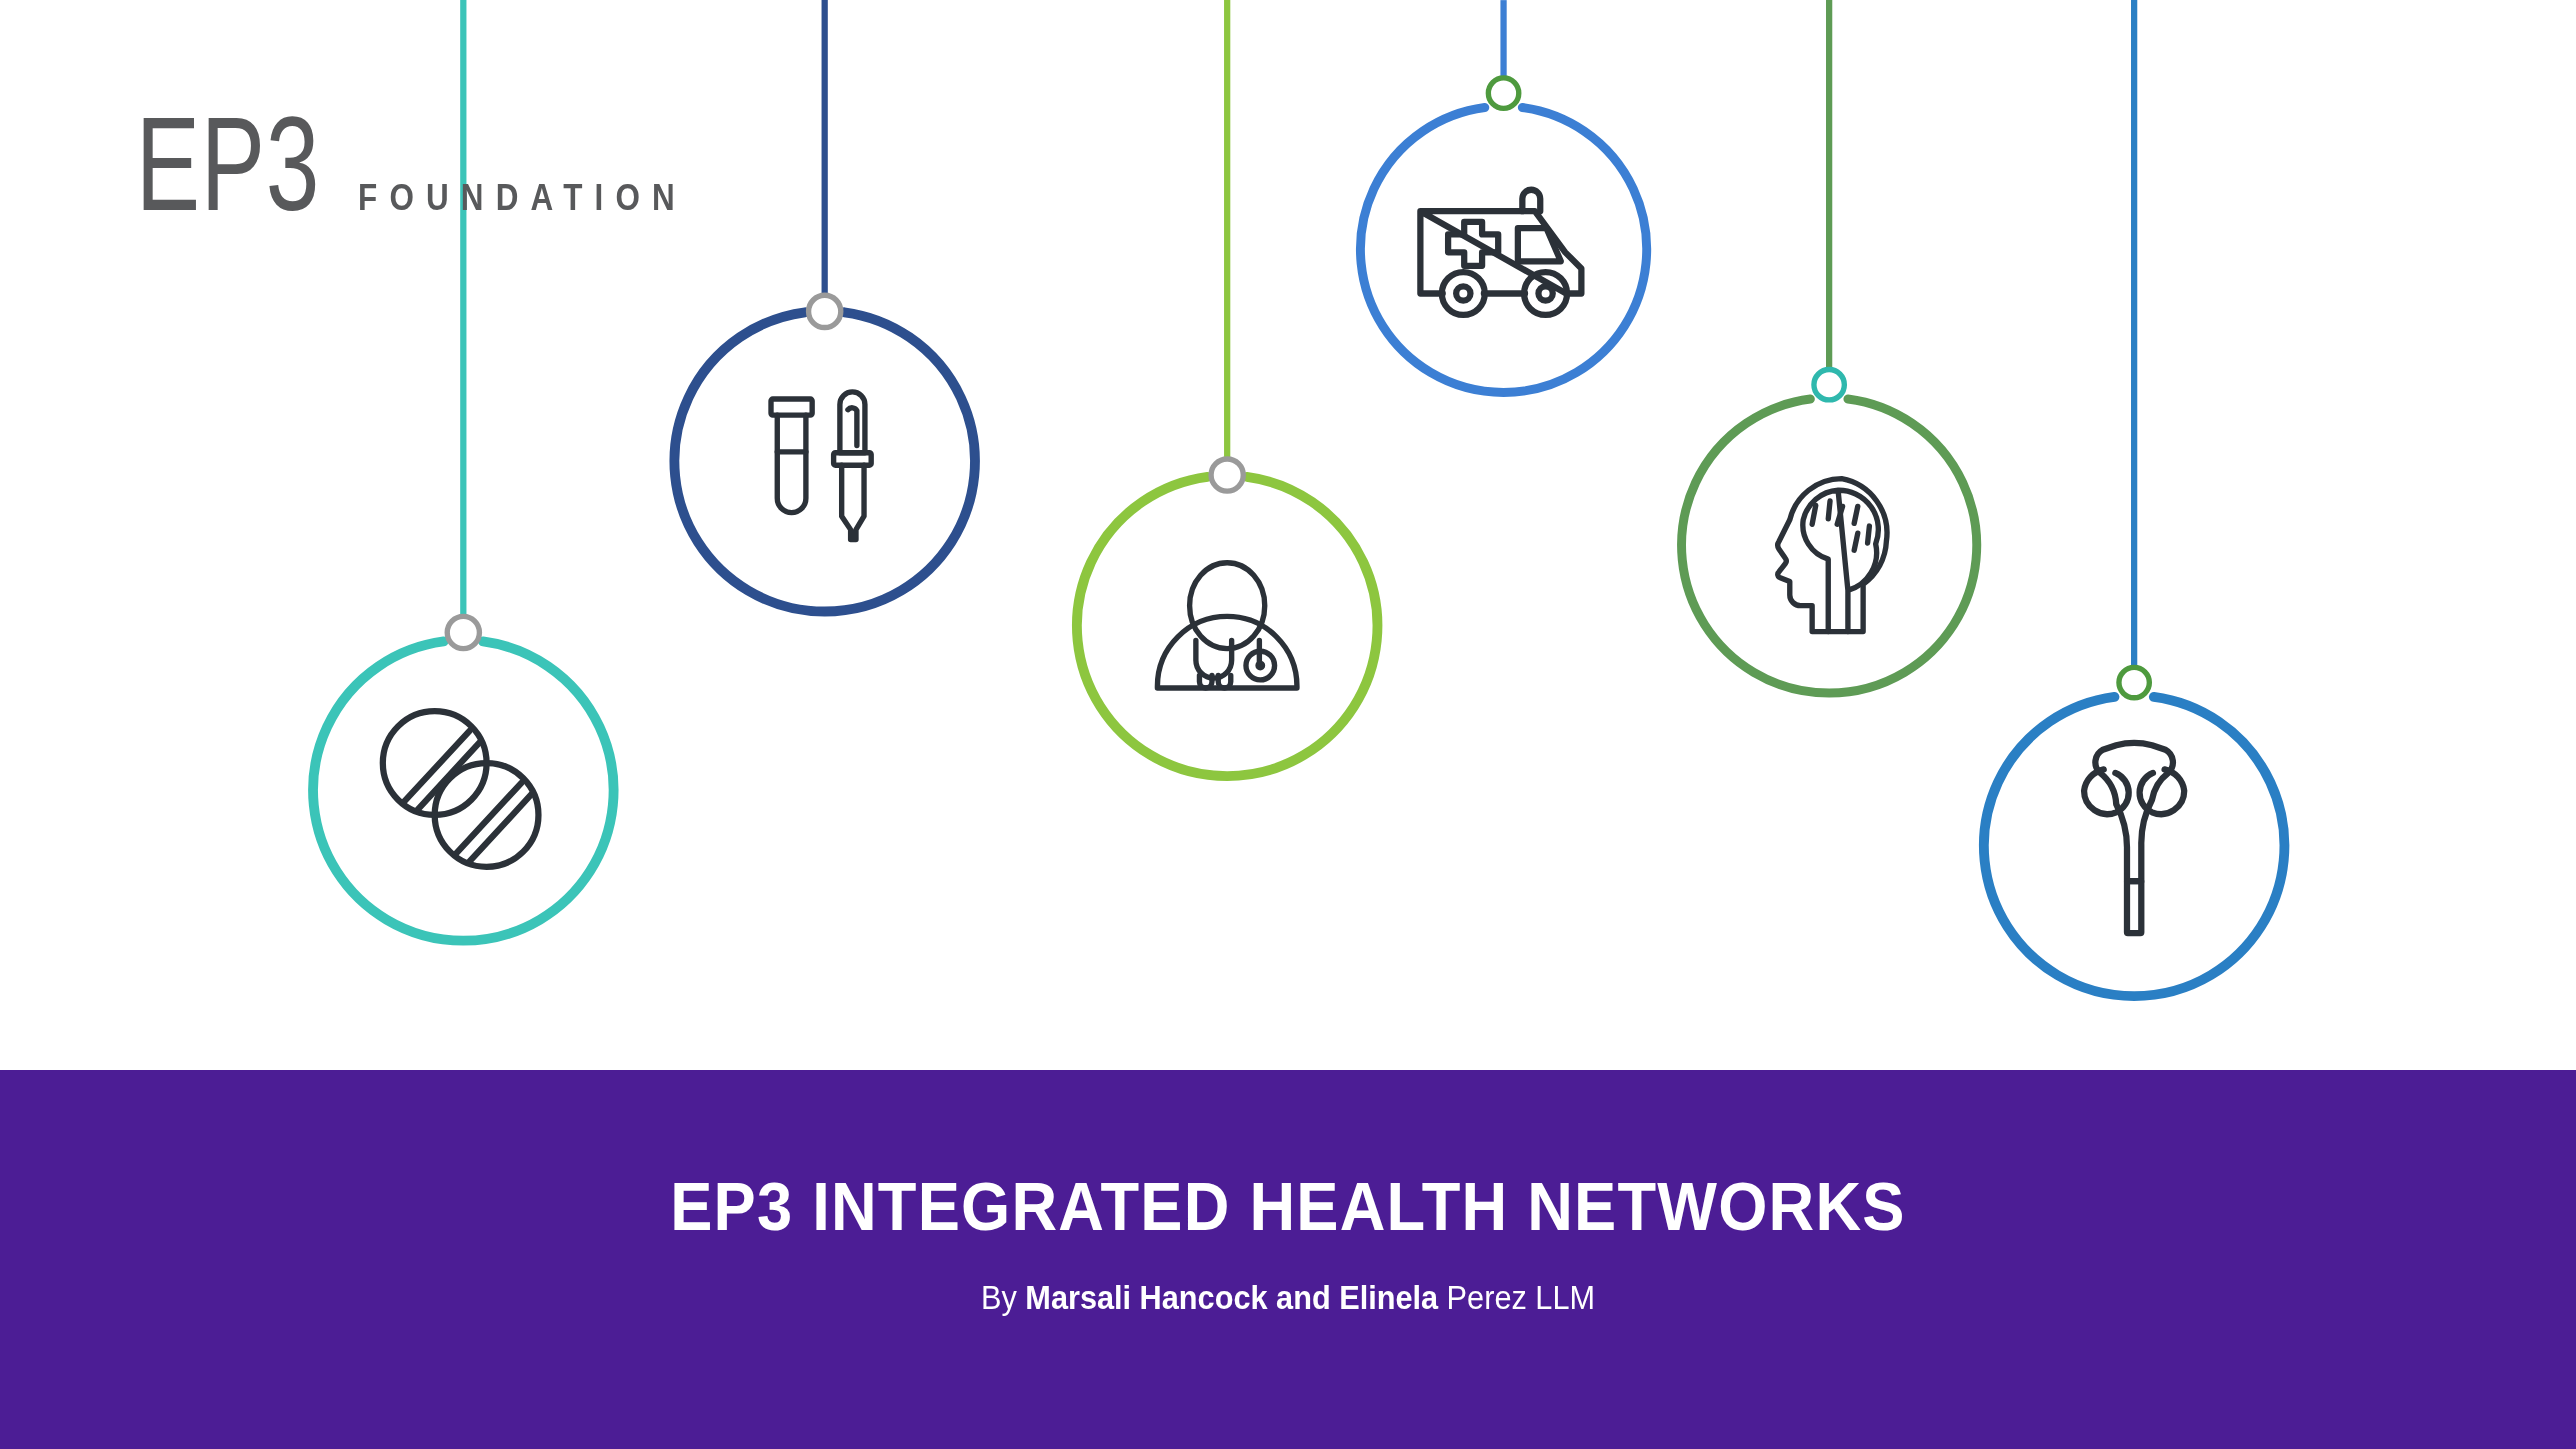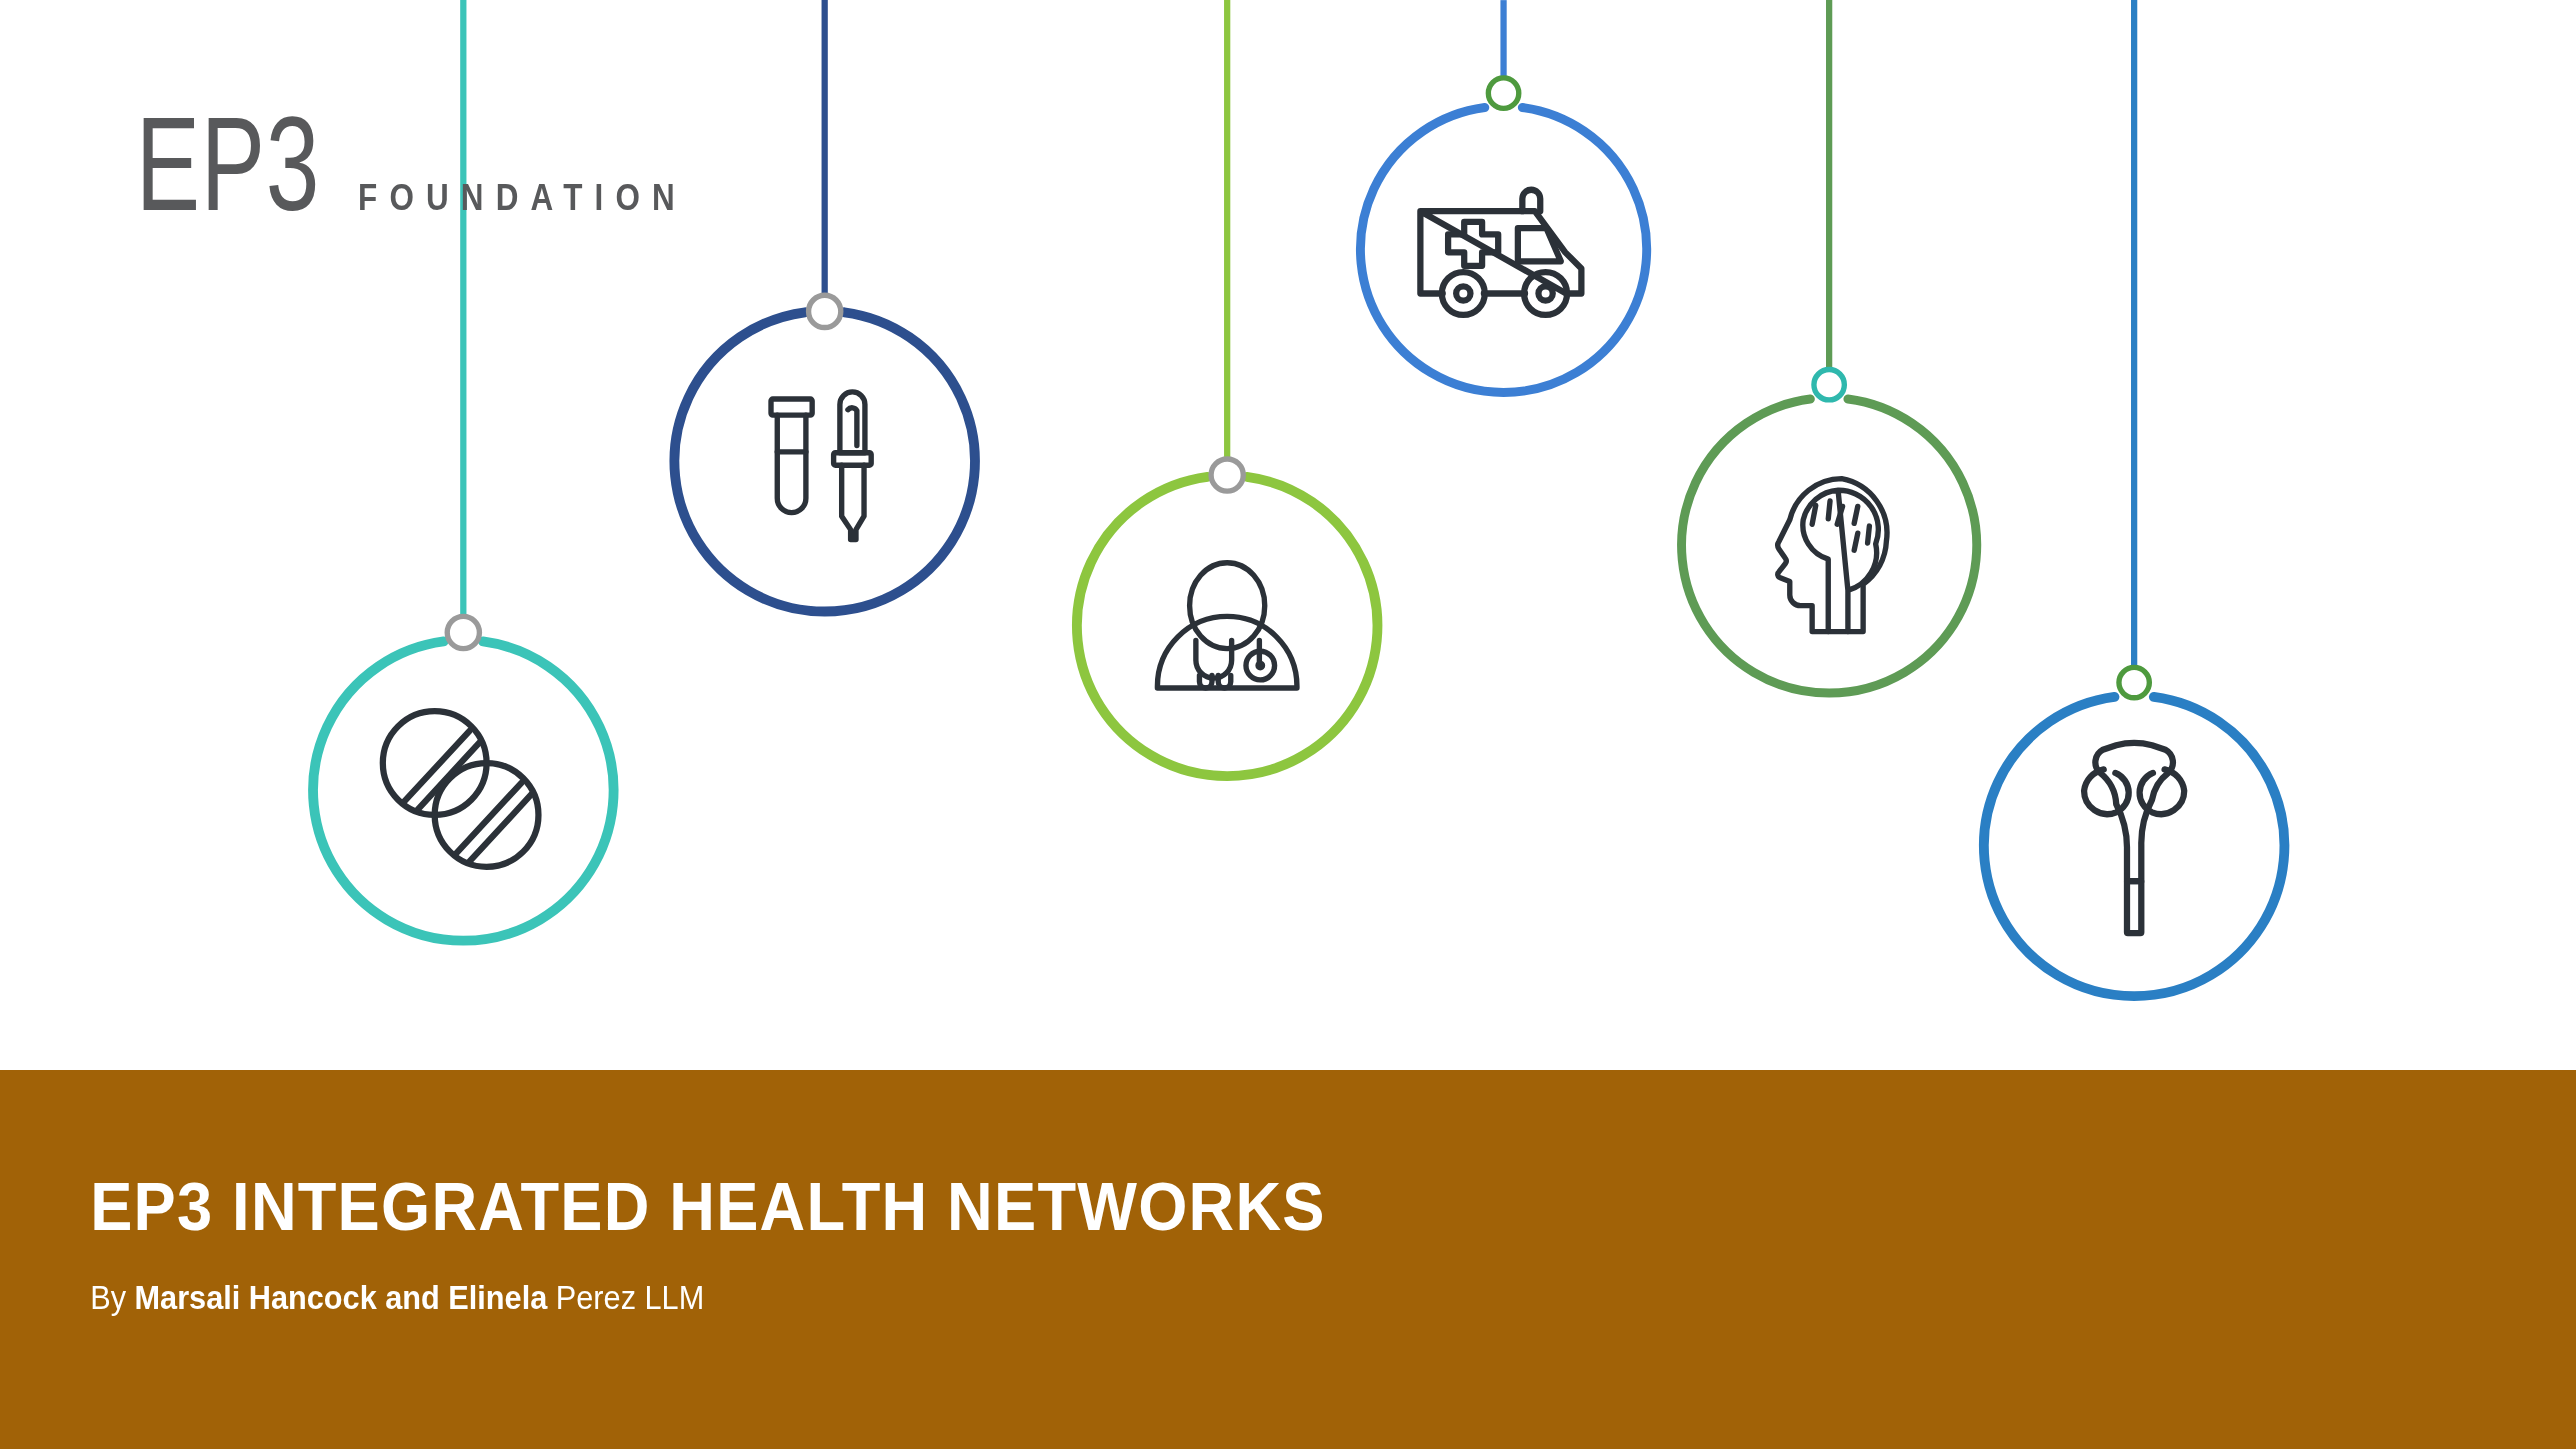--- a/index.html
+++ b/index.html
@@ -74,21 +74,22 @@
     white-space: nowrap;
   }
 
   
   #banner {
     position: absolute;
     left: 0;
     top: 1070px;
     width: 2576px;
     height: 379px;
-    background: #a16207;
+    background: #4c1d95;
+    text-align: center;
   }
   #banner-title {
     font-family: "Liberation Sans", sans-serif;
     color: #ffffff;
     font-weight: 700;
     font-size: 68px;
     letter-spacing: 1.3px;
     line-height: 1;
     margin: 0;
     padding-top: 102px;

